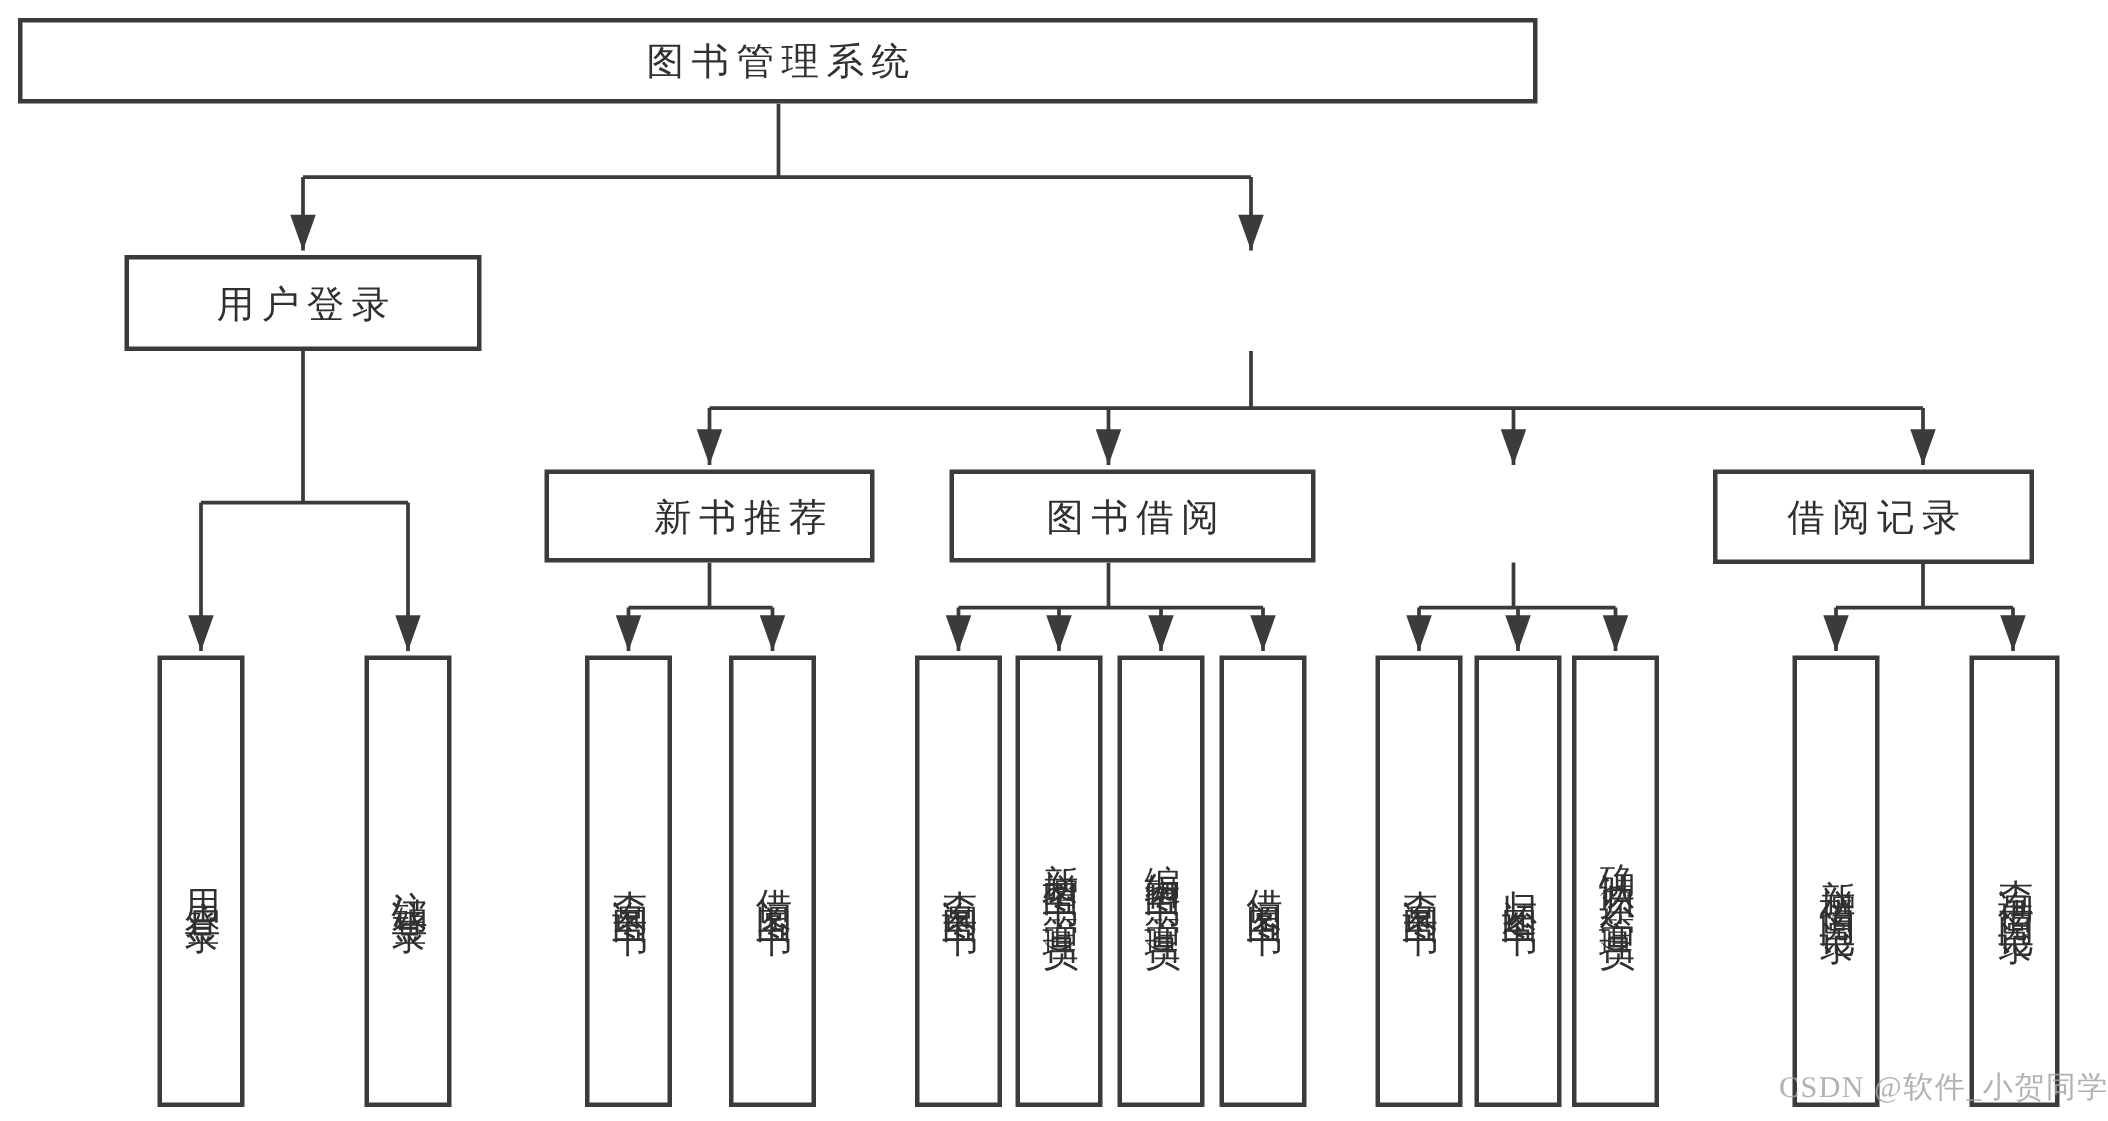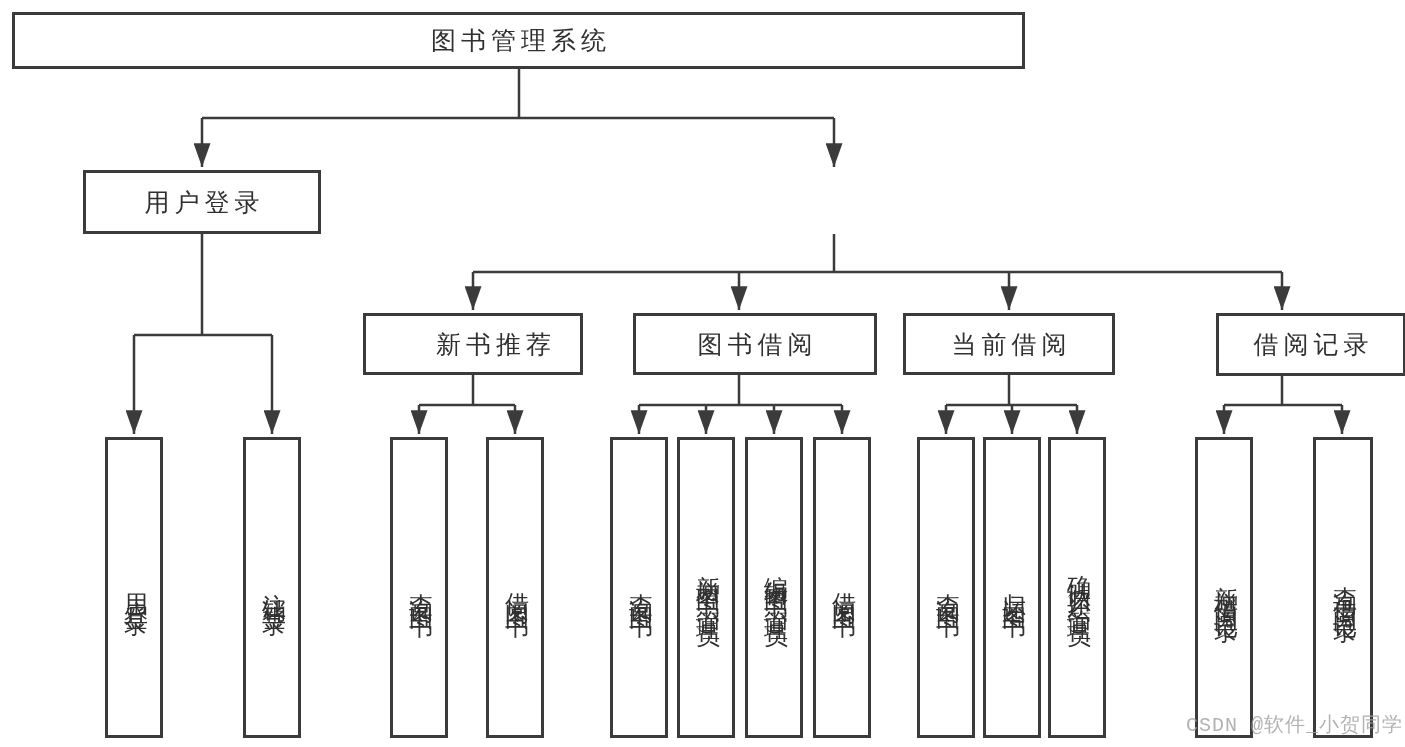--- a/index.html
+++ b/index.html
@@ -2,21 +2,21 @@
 <html><head>
 <meta charset="utf-8">
 <style>
   html, body { margin: 0; padding: 0; background: #ffffff; }
   #canvas {
     position: relative;
     width: 1405px;
     height: 747px;
     background: #ffffff;
     overflow: hidden;
-    font-family: Liberation Mono, monospace;
+    font-family: Liberation Serif, serif;
     border-radius: 26px;
   }
   #connectors {
     position: absolute;
     left: 0; top: 0;
     width: 1405px; height: 747px;
   }
   .box {
     position: absolute;
     box-sizing: border-box;
@@ -114,24 +114,21 @@
   <div class="box h" style="left:83px; top:170px; width:238px; height:64px;">
     <span class="label">用户登录</span>
   </div>
 
   <div class="box h" style="left:363px; top:313px; width:220px; height:62px;padding-left:41px;">
     <span class="label">新书推荐</span>
   </div>
   <div class="box h" style="left:633px; top:313px; width:244px; height:62px;">
     <span class="label">图书借阅</span>
   </div>
-  <div class="box h" style="left:903px; top:313px; width:212px; height:62px;">
-    <span class="label">当前借阅</span>
-  </div>
-  <div class="box h" style="left:1216px; top:313px; width:190px; height:63px;">
+  <div class="box h" style="left:1142px; top:313px; width:214px; height:63px;">
     <span class="label">借阅记录</span>
   </div>
 
   <div class="box v" style="left:105px; top:437px; width:58px; height:301px;">
     <span class="label">用户登录</span>
   </div>
   <div class="box v" style="left:243px; top:437px; width:58px; height:301px;">
     <span class="label">注销登录</span>
   </div>
 

